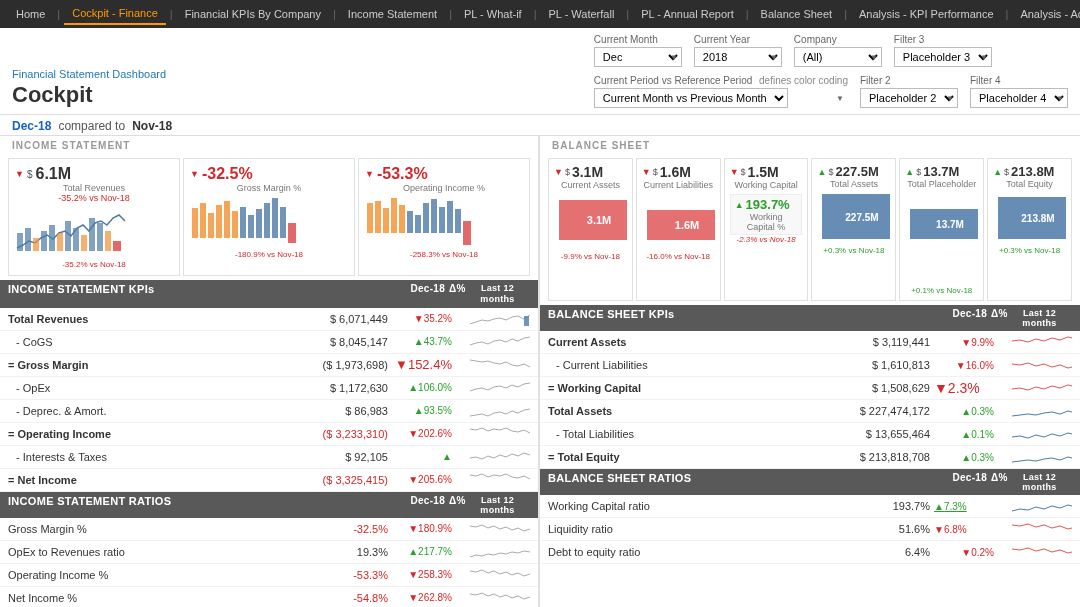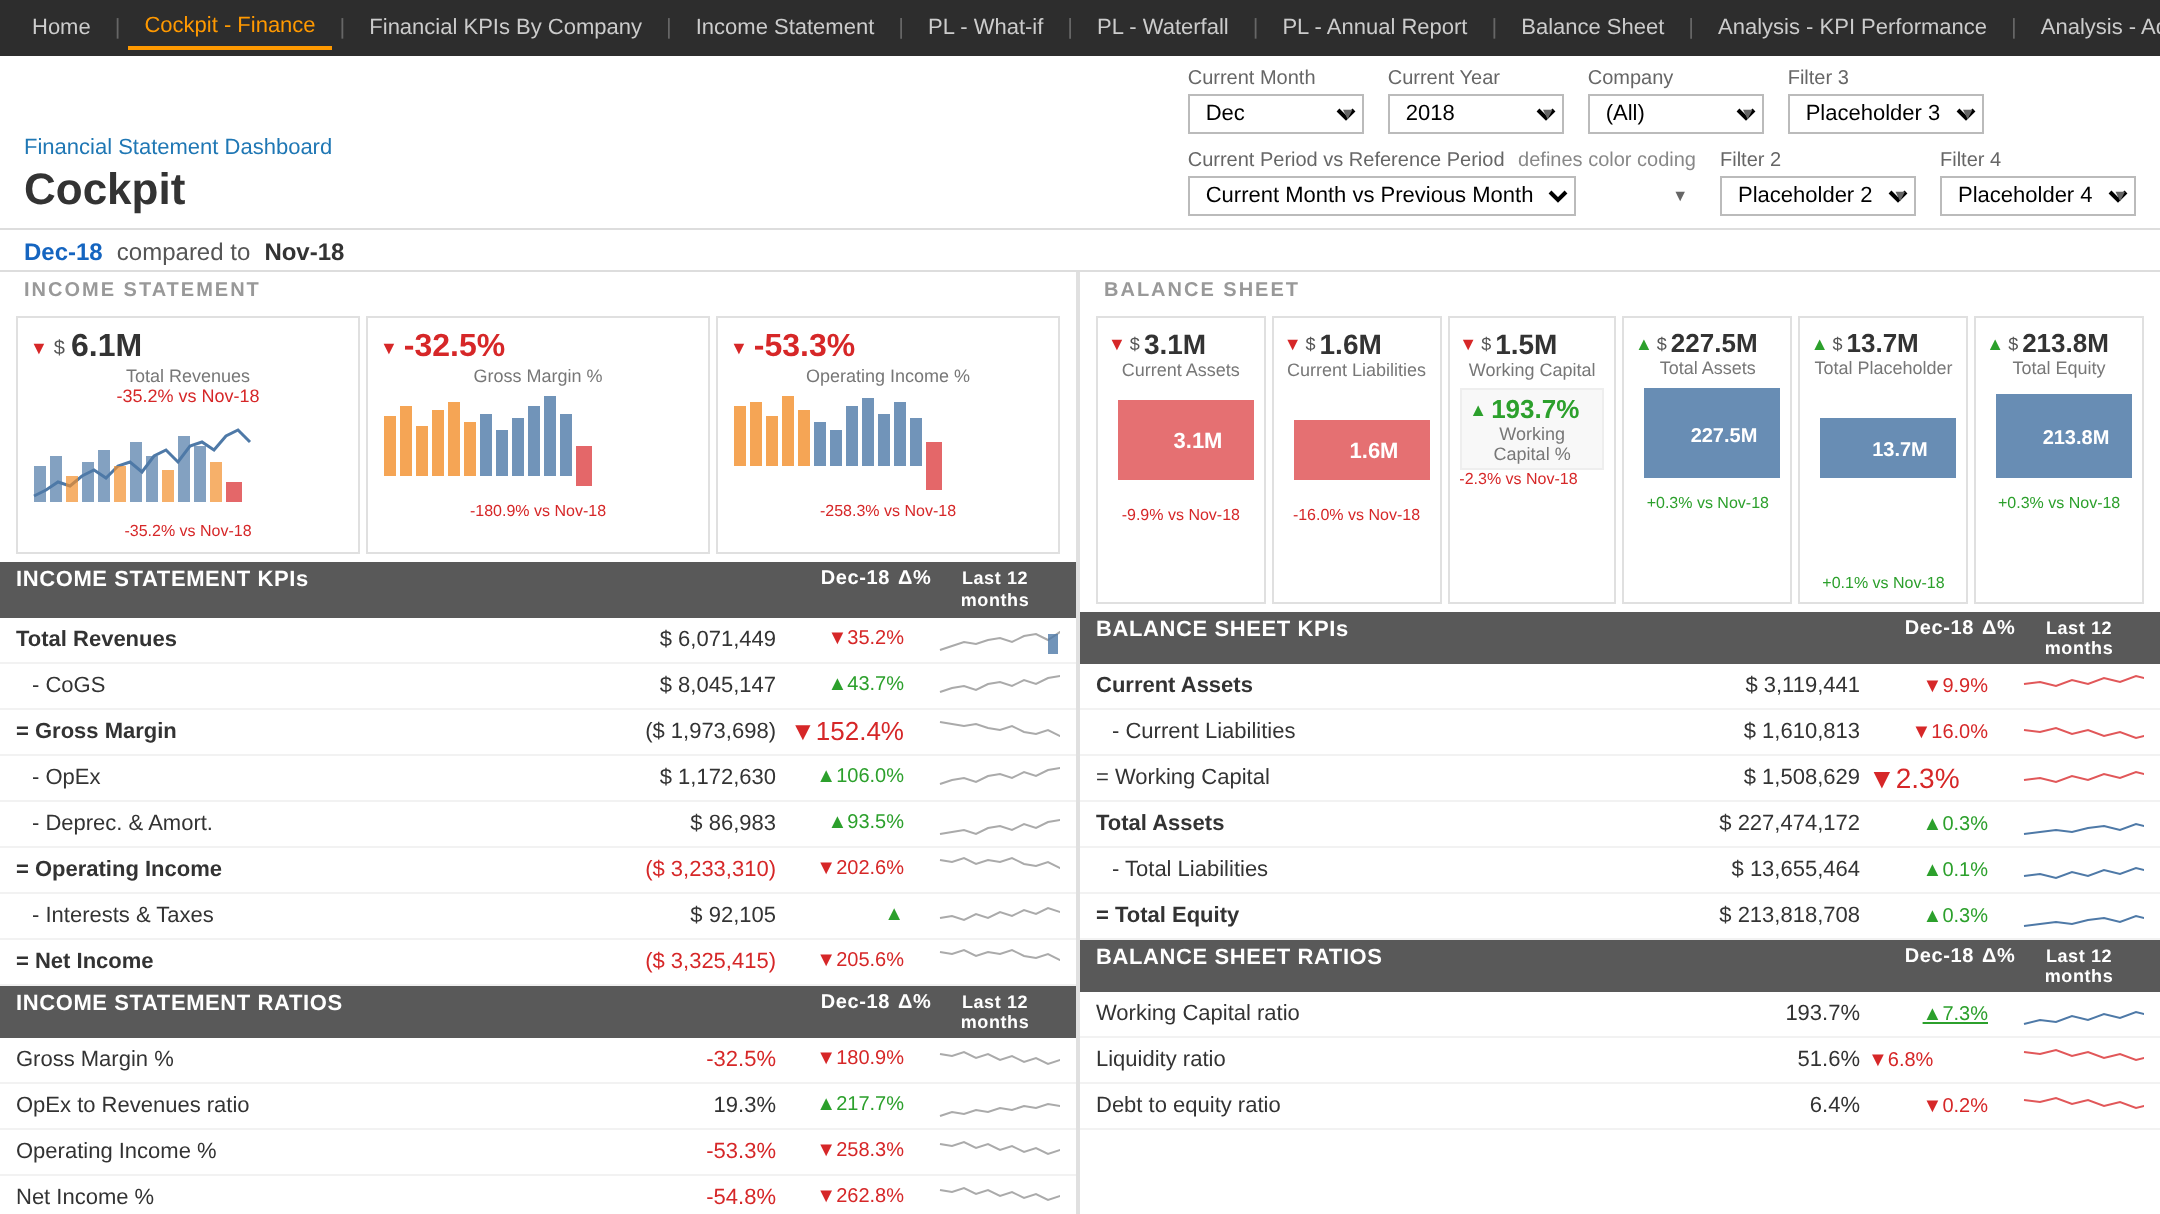--- a/index.html
+++ b/index.html
@@ -480,21 +480,21 @@
           </div>
           <div style="font-size:9px; color:#777; text-align:center;">Working Capital</div>
 
           <div style="margin-top:4px; background:#f8f8f8; padding:2px 4px; border:1px solid #eee;">
             <div style="display:flex; align-items:center; gap:2px;">
               <span style="color:#2ca02c; font-size:9px;">▲</span>
               <span style="font-size:13px; font-weight:bold; color:#2ca02c;">193.7%</span>
             </div>
             <div style="font-size:9px; color:#777; text-align:center;">Working Capital %</div>
           </div>
-          <div style="font-size:8px; color:#d62728; text-align:left;">-2.3% vs Nov-18</div>
+          <div style="font-size:8px; color:#d62728; text-align:center;font-style:italic;">-2.3% vs Nov-18</div>
         </div>
 
         <div style="flex:1; border:1px solid #e0e0e0; padding:5px; background:#fff;">
           <div style="display:flex; align-items:center; gap:2px;">
             <span style="color:#2ca02c; font-size:9px;">▲</span>
             <span style="font-size:9px; color:#555;">$</span>
             <span style="font-size:13px; font-weight:bold; color:#333;">227.5M</span>
           </div>
           <div style="font-size:9px; color:#777; text-align:center;">Total Assets</div>
           <svg width="100%" height="55">
@@ -557,21 +557,21 @@
           <span class="c2">$ 1,610,813</span>
           <span style="width:60px; text-align:right; font-size:10px;" class="neg">▼16.0%</span>
           <span style="width:16px;"></span>
           <svg class="spark-svg">
             <polyline points="2,8 10,9 18,7 26,10 34,8 42,11 50,9 58,12 66,10 74,13 82,11 90,14 98,16" fill="none" stroke="#e15759" stroke-width="1"></polyline>
             <rect x="88" y="12" width="9" height="6" fill="#e15759" opacity="0.85"></rect>
           </svg>
         </div>
 
         <div class="data-row">
-          <span class="c1" style="font-weight:normal;">= Working Capital</span>
+          <span class="c1" style="font-weight:bold;">= Working Capital</span>
           <span class="c2">$ 1,508,629</span>
           <span style="width:60px; text-align:left; font-size:14px;" class="neg">▼2.3%</span>
           <span style="width:16px;"></span>
           <svg class="spark-svg">
             <polyline points="2,10 10,9 18,11 26,8 34,10 42,7 50,9 58,6 66,8 74,5 82,7 90,13 98,15" fill="none" stroke="#e15759" stroke-width="1"></polyline>
           </svg>
         </div>
 
         <div class="data-row">
           <span class="c1" style="font-weight:bold;">Total Assets</span>
@@ -610,21 +610,21 @@
         <div class="tbl-header-row">
           <span class="c1">BALANCE SHEET RATIOS</span>
           <span class="c2" style="font-size:10px;">Dec-18</span>
           <span style="width:16px; text-align:center; font-size:10px;">Δ%</span>
           <span class="c5" style="font-size:9px;">Last 12 months</span>
         </div>
 
         <div class="data-row">
           <span class="c1">Working Capital ratio</span>
           <span class="c2">193.7%</span>
-          <span style="width:60px; text-align:right; font-size:10px;text-decoration:underline;" class="pos">▲7.3%</span>
+          <span style="width:60px; font-size:10px;text-decoration:underline;" class="pos">▲7.3%</span>
           <span style="width:16px;"></span>
           <svg class="spark-svg">
             <polyline points="2,14 10,12 18,13 26,10 34,12 42,9 50,11 58,8 66,10 74,7 82,9 90,5 98,3" fill="none" stroke="#4e79a7" stroke-width="1"></polyline>
             <rect x="88" y="3" width="9" height="10" fill="#4e79a7" opacity="0.8"></rect>
           </svg>
         </div>
 
         <div class="data-row">
           <span class="c1">Liquidity ratio</span>
           <span class="c2">51.6%</span>

